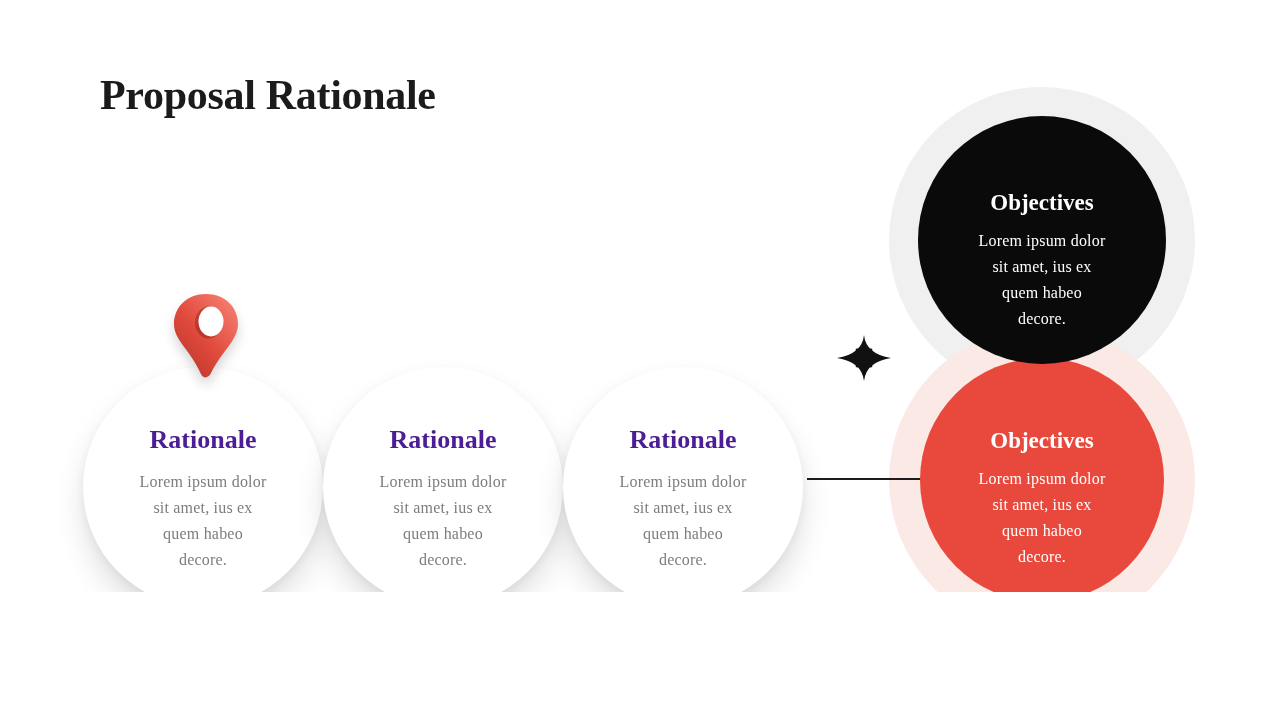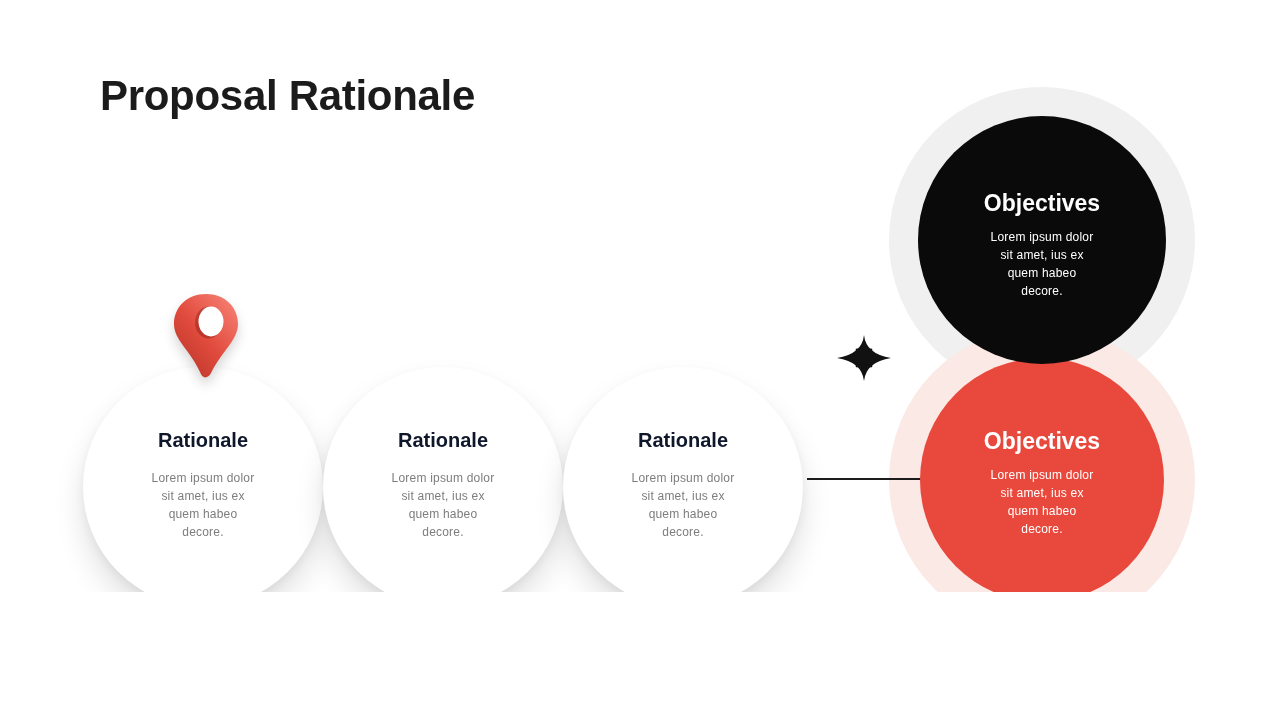--- a/index.html
+++ b/index.html
@@ -2,21 +2,21 @@
 <html style="--accent-red: #E8493C; --accent-red-light: #FAE9E5; --halo-gray: #F0F0F0; --circle-black: #0A0A0A; --title-black: #1B1B1B; --body-gray: #7D7D7D;"><head>
 <meta charset="utf-8">
 <style>
   html, body { margin: 0; padding: 0; background: #ffffff; }
   .slide {
     position: relative;
     width: 1280px;
     height: 592px;
     background: #ffffff;
     overflow: hidden;
-    font-family: Liberation Sans, sans-serif;
+    font-family: Liberation Serif, serif;
   }
 
   
   .title {
     position: absolute;
     left: 100px;
     top: 72px;
     margin: 0;
     font-size: 42px;
     line-height: 47px;
@@ -43,29 +43,29 @@
   .circle {
     position: absolute;
     border-radius: 50%;
     box-sizing: border-box;
     display: flex;
     flex-direction: column;
     align-items: center;
     text-align: center;
   }
   .c-head {
-    font-size: 20px;
+    font-size: 26px;
     line-height: 26px;
     font-weight: 700;
-    color: #0f172a;
+    color: #4c1d95;
     margin-bottom: 16px;
   }
   .c-body {
-    font-size: 12px;
-    line-height: 18px;
+    font-size: 16px;
+    line-height: 26px;
     letter-spacing: 0.2px;
     color: var(--body-gray, #7d7d7d);
     white-space: pre-line;
   }
 
   
   .white {
     width: 240px;
     height: 240px;
     top: 367px;

